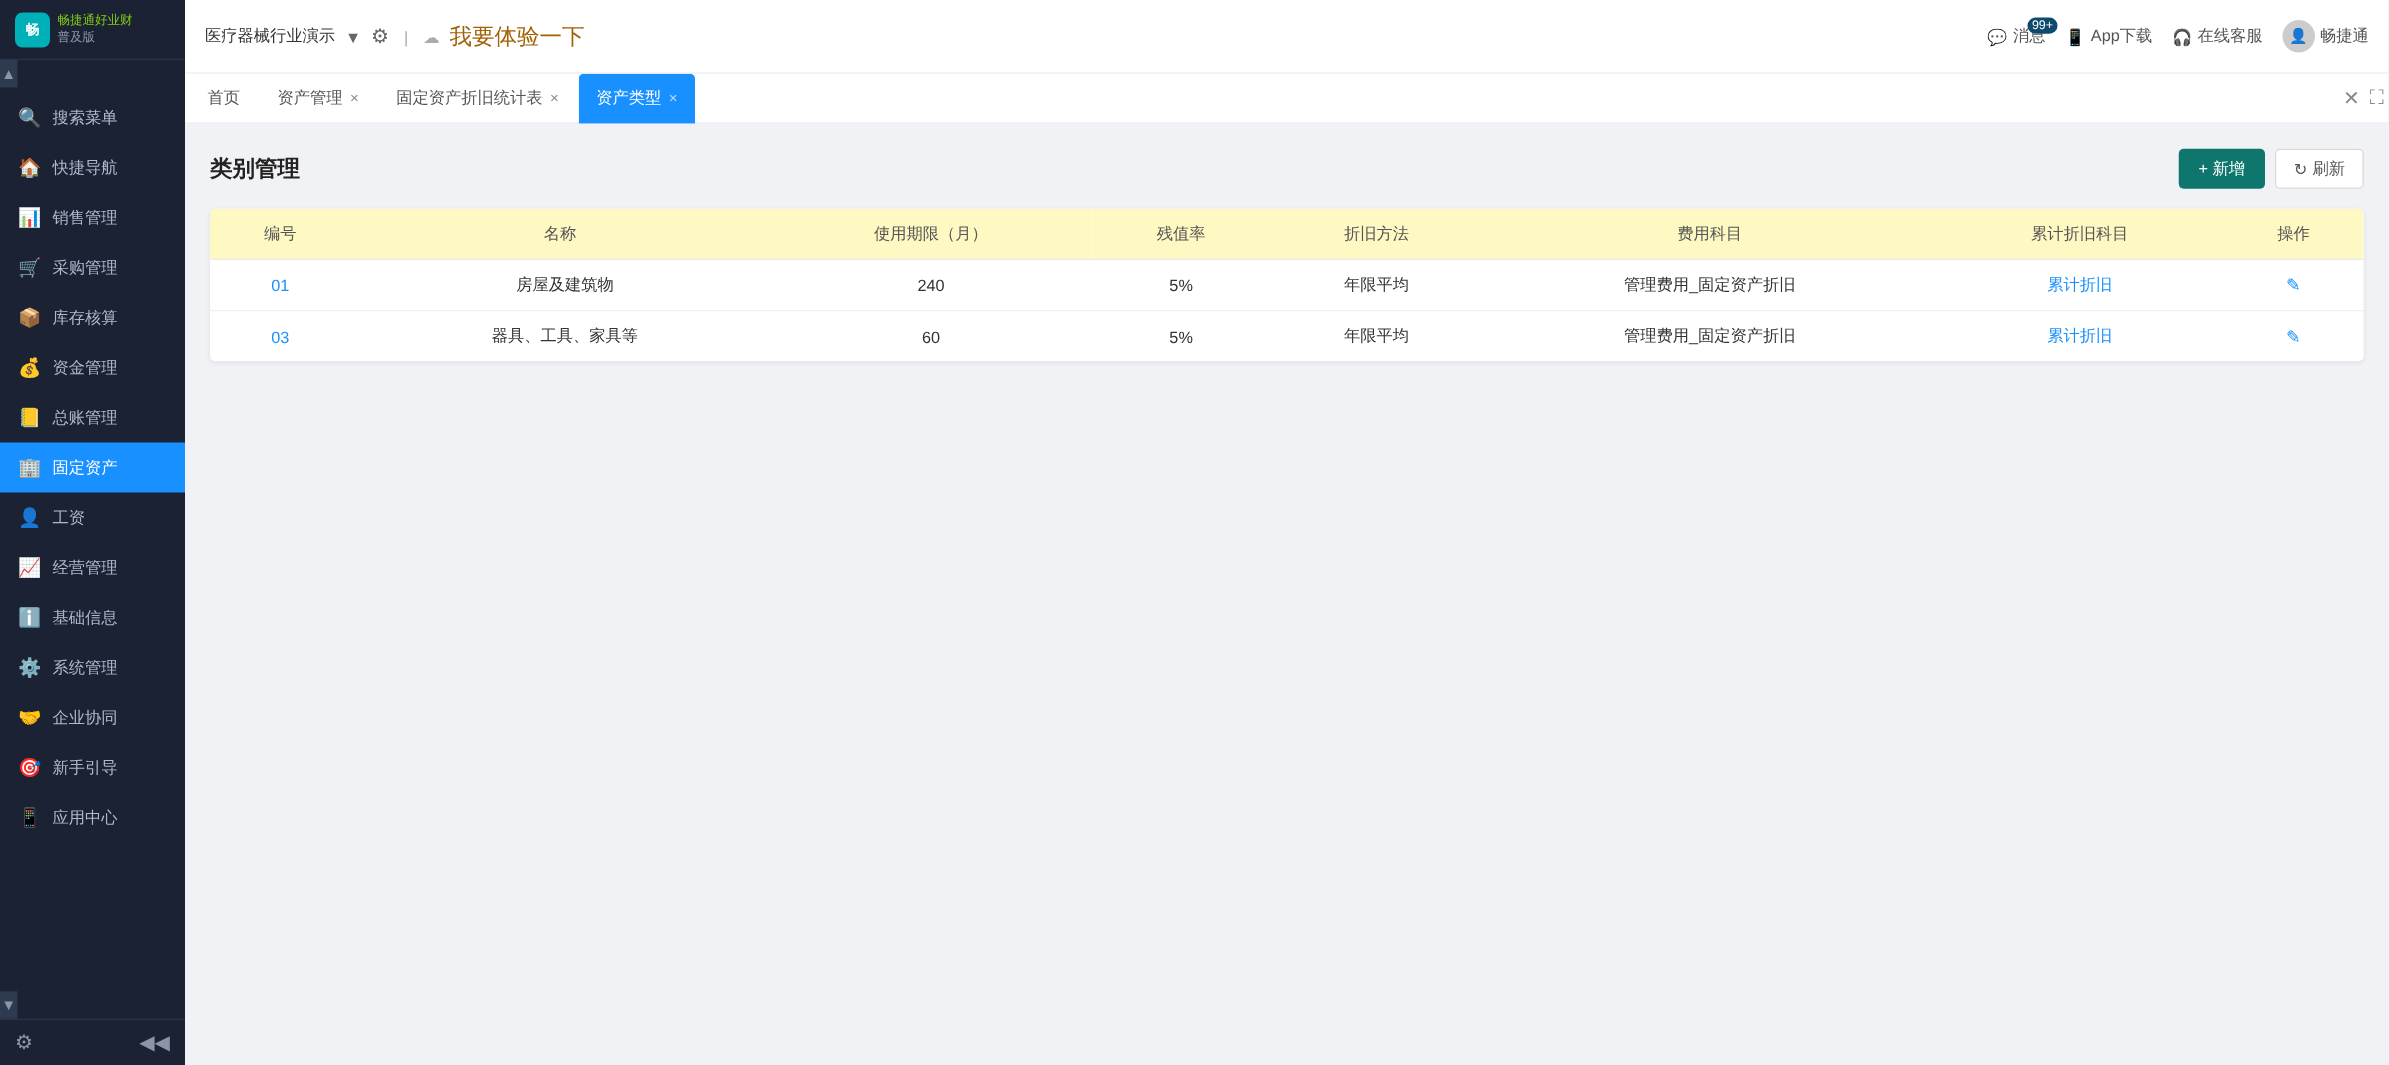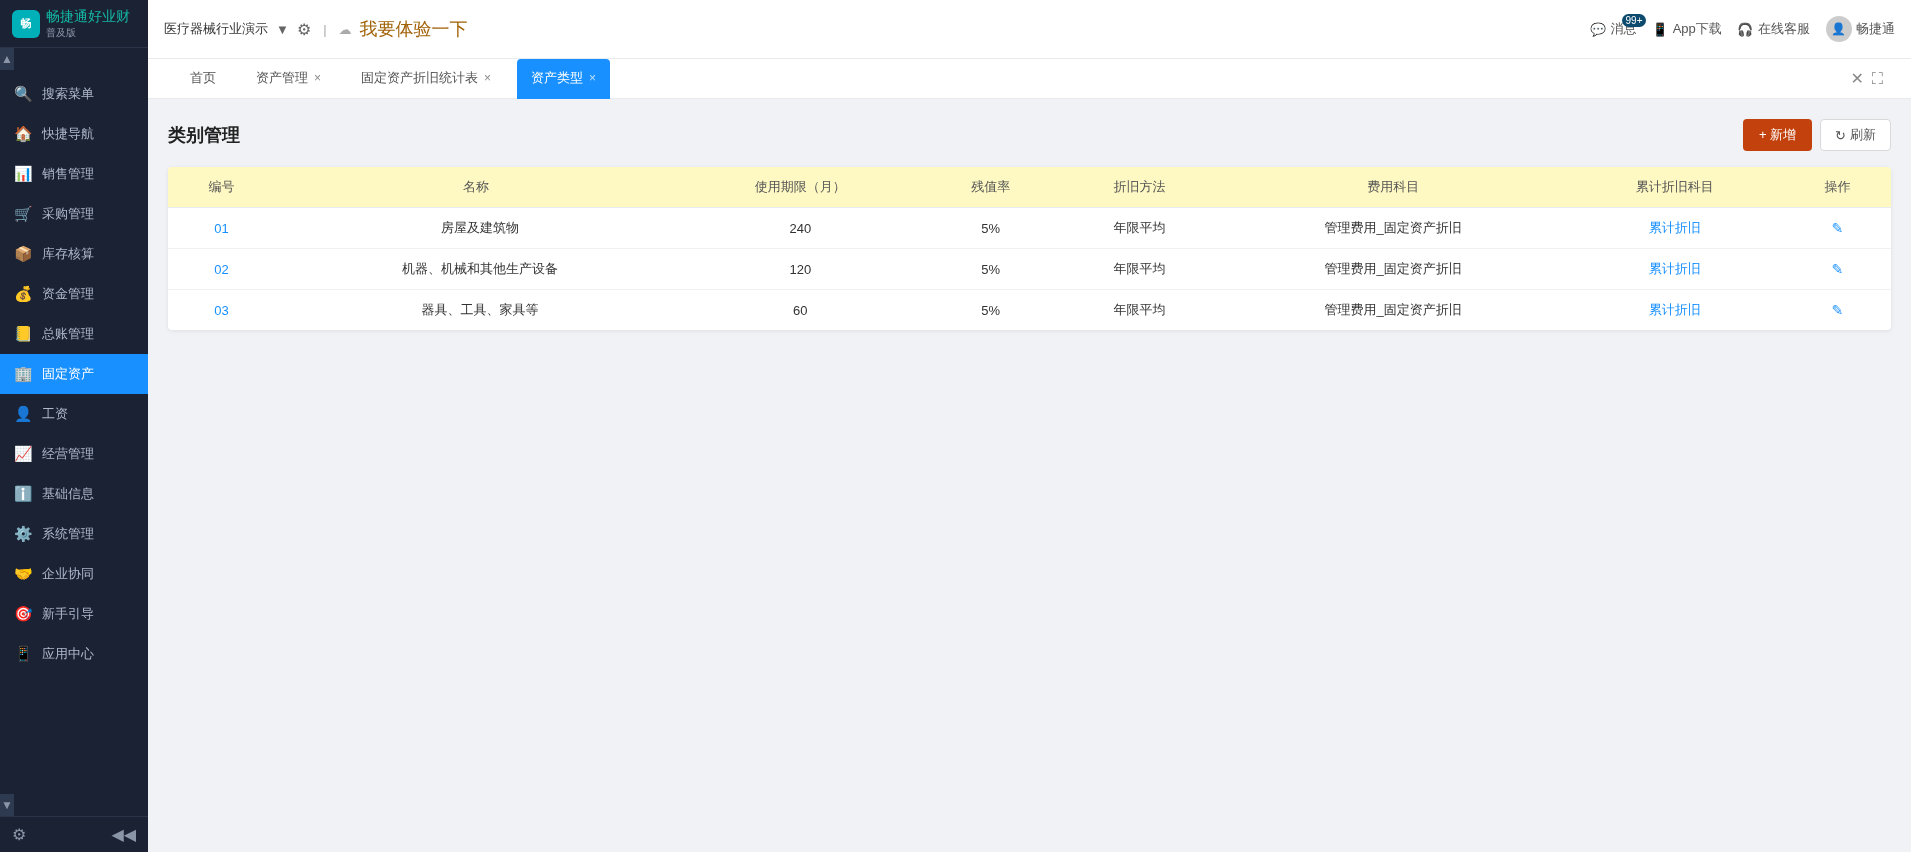--- a/index.html
+++ b/index.html
@@ -23,21 +23,21 @@
       border-bottom: 1px solid #2a3347;
       height: 48px;
     }
     .sidebar-logo-icon {
       width: 28px; height: 28px;
       background: #00b0b9;
       border-radius: 6px;
       display: flex; align-items: center; justify-content: center;
       color: white; font-size: 11px; font-weight: bold; margin-right: 6px;
     }
-    .sidebar-logo-text { font-size: 14px; color: #14b8a6; line-height: 1.3; }
+    .sidebar-logo-text { font-size: 10px; color: #84cc16; line-height: 1.3; }
     .sidebar-logo-sub { font-size: 10px; color: #8a95a8; }
     .sidebar-nav { flex: 1; overflow-y: auto; padding: 4px 0; }
     .sidebar-nav::-webkit-scrollbar { width: 3px; }
     .sidebar-item {
       display: flex;
       align-items: center;
       padding: 10px 14px;
       cursor: pointer;
       color: #b0b8cc;
       font-size: 13px;
@@ -110,23 +110,23 @@
       display: flex; align-items: center; justify-content: center;
       font-size: 12px; color: #666;
     }
 
     
     .tabs-bar {
       height: 40px;
       background: #fff;
       display: flex;
       align-items: center;
-      padding: 0 28px;
+      padding: 0 4px;
       border-bottom: 1px solid #e8eaed;
-      gap: 12px;
+      gap: 2px;
     }
     .tab {
       height: 40px;
       padding: 0 14px;
       display: flex;
       align-items: center;
       font-size: 13px;
       color: #555;
       cursor: pointer;
       border-bottom: 2px solid transparent;
@@ -169,21 +169,21 @@
       justify-content: space-between;
       margin-bottom: 16px;
     }
     .page-title {
       font-size: 18px;
       font-weight: 600;
       color: #222;
     }
     .page-actions { display: flex; gap: 8px; }
     .btn-new {
-      background: #c2410c;
+      background: #0f766e;
       color: #fff;
       border: none;
       padding: 6px 16px;
       border-radius: 4px;
       cursor: pointer;
       font-size: 13px;
       display: flex; align-items: center; gap: 4px;
     }
     .btn-refresh {
       background: #fff;
@@ -413,30 +413,20 @@
     <td class="td-link">01</td>
     <td class="name-col">房屋及建筑物</td>
     <td class="num-col">240</td>
     <td>5%</td>
     <td>年限平均</td>
     <td>管理费用_固定资产折旧</td>
     <td class="td-link">累计折旧</td>
     <td><span class="edit-icon">✎</span></td>
   </tr>
             <tr>
-    <td class="td-link">02</td>
-    <td class="name-col">机器、机械和其他生产设备</td>
-    <td class="num-col">120</td>
-    <td>5%</td>
-    <td>年限平均</td>
-    <td>管理费用_固定资产折旧</td>
-    <td class="td-link">累计折旧</td>
-    <td><span class="edit-icon">✎</span></td>
-  </tr>
-            <tr>
     <td class="td-link">03</td>
     <td class="name-col">器具、工具、家具等</td>
     <td class="num-col">60</td>
     <td>5%</td>
     <td>年限平均</td>
     <td>管理费用_固定资产折旧</td>
     <td class="td-link">累计折旧</td>
     <td><span class="edit-icon">✎</span></td>
   </tr>
           </tbody>

